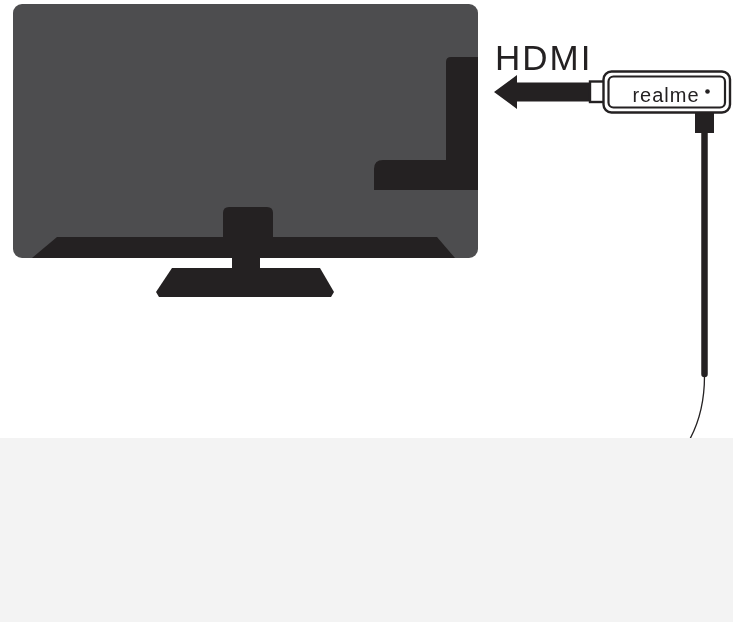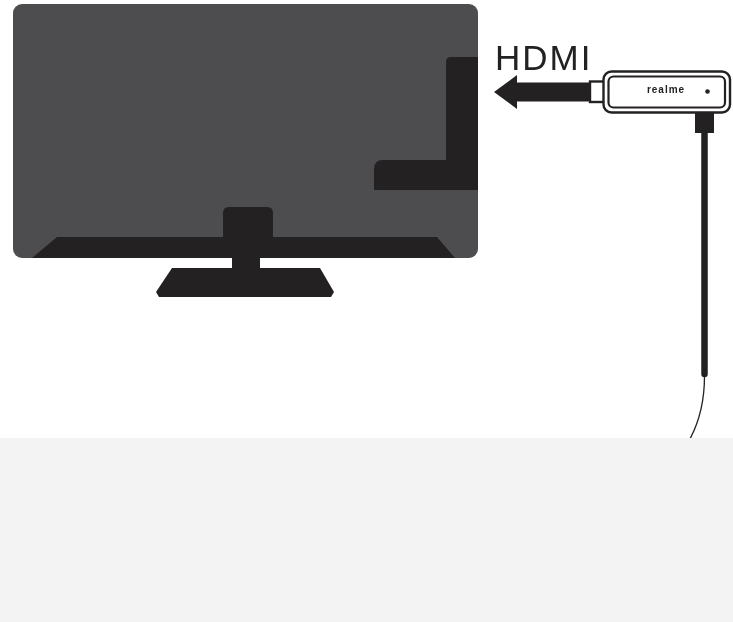--- a/index.html
+++ b/index.html
@@ -35,22 +35,22 @@
     width: 100px;
     font-size: 35px;
     font-weight: 400;
     letter-spacing: 2px;
     text-align: left;
   }
   .brand-label {
     left: 617px;
     top: 85px;
     width: 98px;
-    font-size: 10px;
-    font-weight: 700;
+    font-size: 20px;
+    font-weight: 400;
     letter-spacing: 1px;
     text-align: center;
   }
 </style>
 </head>
 <body>
 
 <div class="canvas">
 
   <svg width="733" height="622" viewBox="0 0 733 622">

